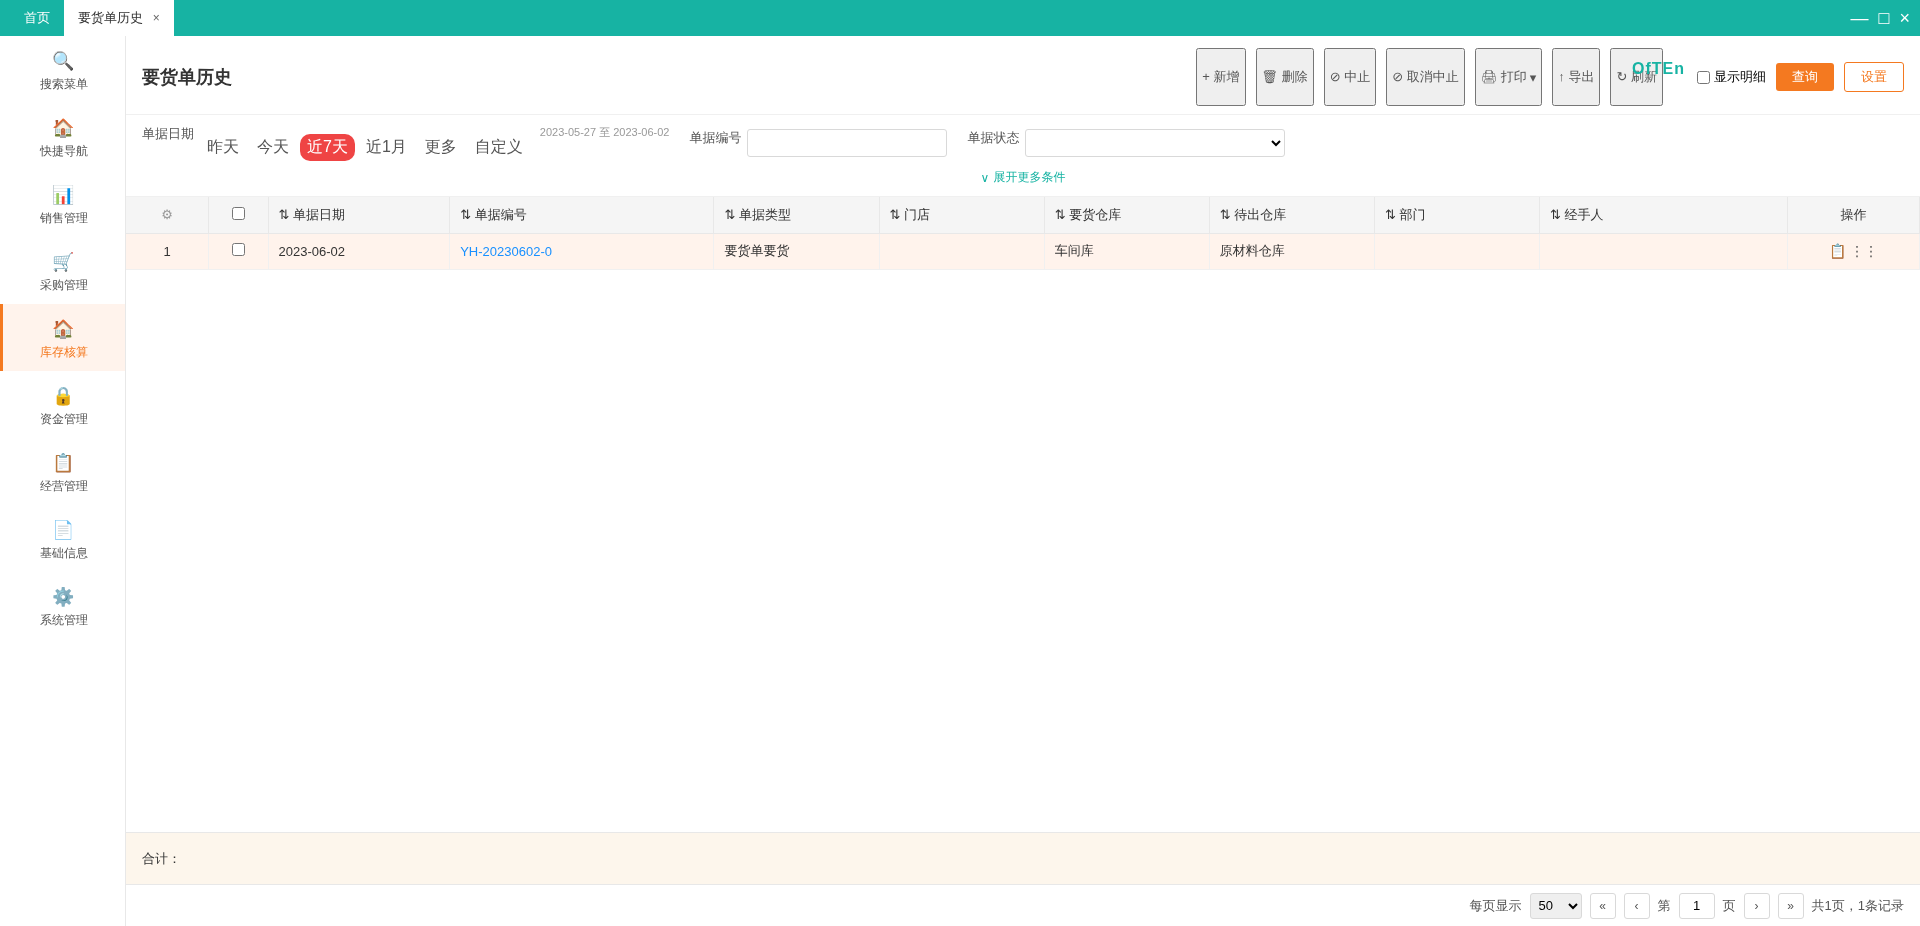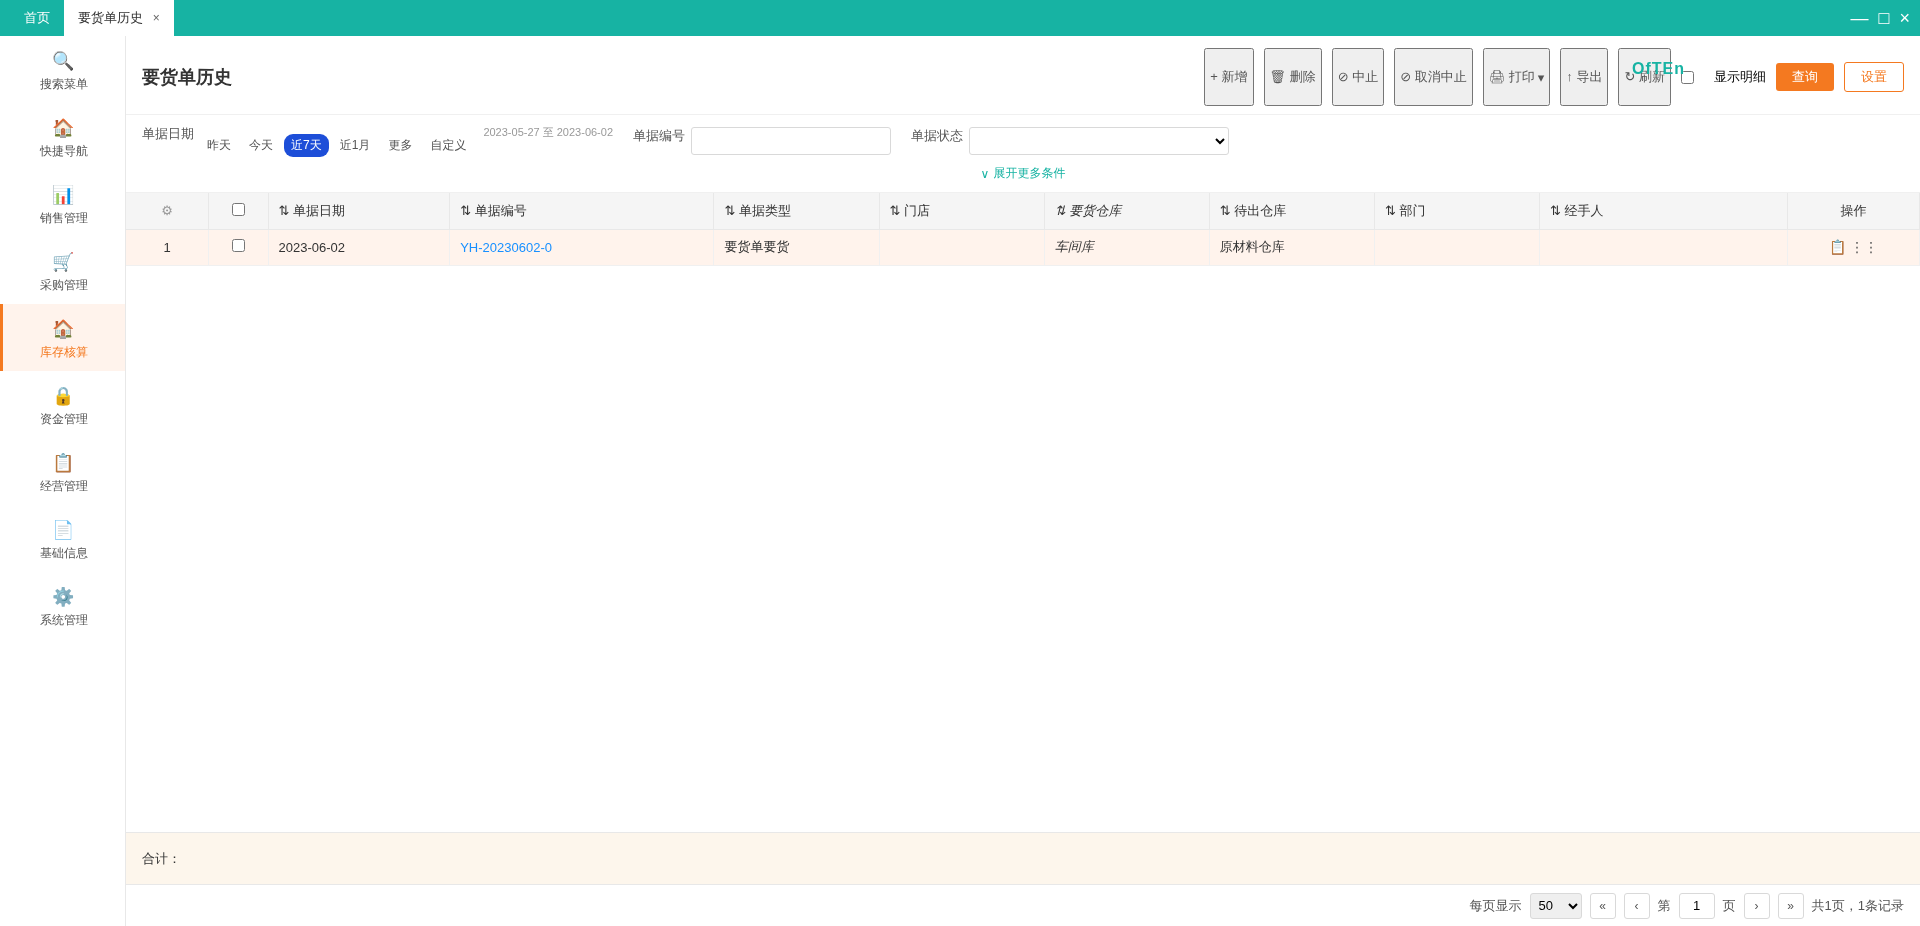--- a/index.html
+++ b/index.html
@@ -147,29 +147,28 @@
       display: flex;
       align-items: flex-start;
       gap: 6px;
     }
     .filter-label { color: #555; font-size: 13px; white-space: nowrap; }
     .date-filters { display: flex; gap: 4px; align-items: center; }
     .date-btn {
       padding: 2px 6px;
       border-radius: 10px;
       cursor: pointer;
-      font-size: 12px;
+      font-size: 16px;
       color: #555;
       border: 1px solid transparent;
       margin-top: 9px;
     }
     .date-btn.active {
-      background: #1d4ed8;
+      background: #ef4444;
       color: white;
-      border-radius: 9px;
     }
     .date-range {
       font-size: 11px;
       color: #999;
       margin-left: 4px;
     }
     .filter-input {
       border: 1px solid #d9d9d9;
       border-radius: 3px;
       padding: 3px 8px;
@@ -233,21 +232,21 @@
       white-space: nowrap;
     }
     tbody td a { color: #1890ff; text-decoration: none; }
 
     .col-index { width: 50px; text-align: center; }
     .col-checkbox { width: 36px; text-align: center; }
     .col-date { width: 110px; }
     .col-code { width: 160px; }
     .col-type { width: 100px; }
     .col-shop { width: 100px; }
-    .col-warehouse { width: 100px; font-style: italic; }
+    .col-warehouse { width: 100px; }
     .col-pending { width: 100px; }
     .col-dept { width: 100px; }
     .col-handler { width: 150px; }
     .col-ops { width: 80px; text-align: center; }
 
     .settings-icon-cell { text-align: center; }
     .gear-icon { cursor: pointer; color: #999; }
 
     
     .summary-row {
@@ -383,21 +382,21 @@
         <button class="toolbar-btn">+ 新增</button>
         <button class="toolbar-btn">🗑 删除</button>
         <button class="toolbar-btn">⊘ 中止</button>
         <button class="toolbar-btn">⊘ 取消中止</button>
         <button class="toolbar-btn">
           <span>🖨 打印</span>
           <span>▾</span>
         </button>
         <button class="toolbar-btn">↑ 导出</button>
         <button class="toolbar-btn">↻ 刷新</button>
-        <label style="display:flex;align-items:center;gap:20px;cursor:pointer;">
+        <label style="display:flex;align-items:center;gap:4px;cursor:pointer;margin-left:24px;">
           <input type="checkbox" style="">
           <span>显示明细</span>
         </label>
         <button class="btn-primary">查询</button>
         <button class="btn-secondary">设置</button>
       </div>
     </div>
 
     <div class="filter-area">
       <div class="filter-row">

